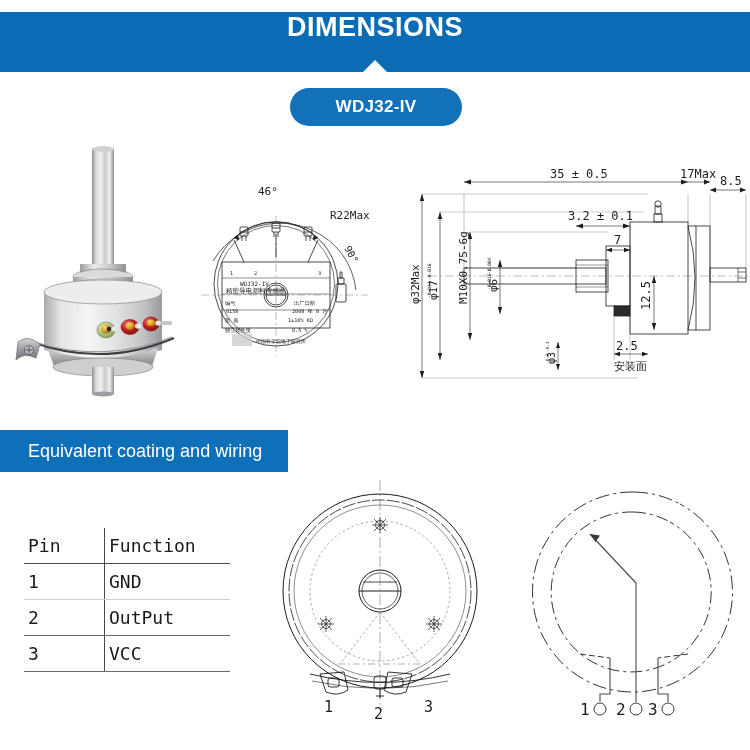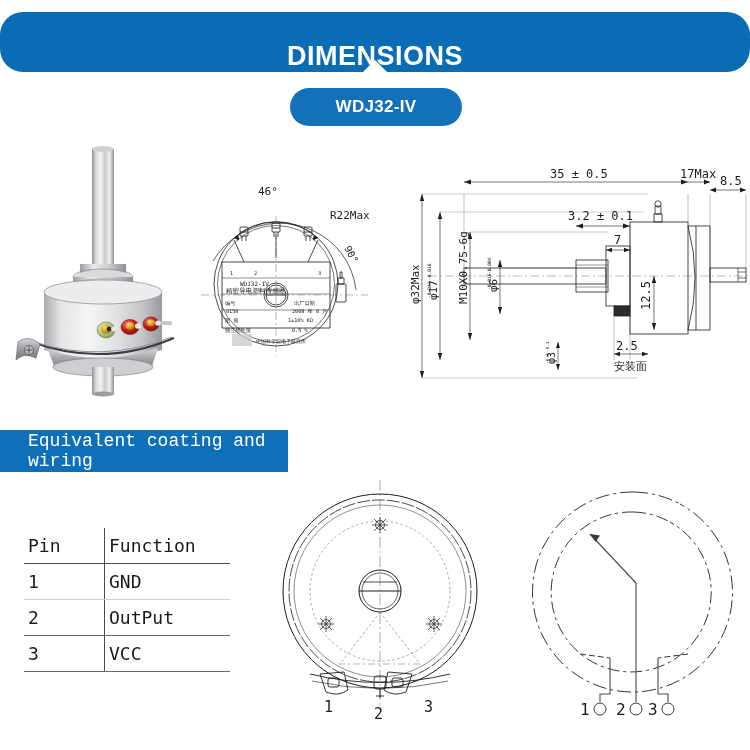--- a/index.html
+++ b/index.html
@@ -5,41 +5,41 @@
   html,body{margin:0;padding:0;}
   body{
     width:750px;height:750px;overflow:hidden;background:#ffffff;
     font-family:"Liberation Sans",sans-serif;position:relative;
   }
   .page{position:relative;width:750px;height:750px;}
 
   
   .banner{
     position:absolute;left:0;top:12px;width:750px;height:60px;
-    background:#0a6cb4;display:flex;align-items:flex-end;justify-content:center;border-radius:23px;
+    background:#0a6cb4;display:flex;align-items:flex-start;justify-content:center;
   }
   .banner-title{
     color:#ffffff;font-size:27px;font-weight:bold;letter-spacing:.5px;
   }
   .banner-notch{
     position:absolute;left:375px;top:60px;width:0;height:0;margin-left:-13px;
     border-left:13px solid transparent;border-right:13px solid transparent;
     border-bottom:13px solid #ffffff;
   }
   .pill{
     position:absolute;left:290px;top:88px;width:172px;height:38px;
     background:#1271b8;border-radius:19px;
     display:flex;align-items:center;justify-content:center;
   }
   .pill-label{color:#ffffff;font-size:17px;font-weight:bold;letter-spacing:.3px;}
 
   
   .sectionbar{
     position:absolute;left:0;top:430px;width:288px;height:42px;
-    background:#0d70b9;display:flex;align-items:center;font-family:Liberation Mono, monospace;
+    background:#0d70b9;display:flex;align-items:center;
   }
   .sectionbar-label{color:#fff;font-size:18px;padding-left:28px;}
 
   
   .photo{position:absolute;left:8px;top:146px;width:190px;height:250px;}
 
   
   .face-view{position:absolute;left:196px;top:166px;width:180px;height:200px;}
   .side-view{position:absolute;left:408px;top:164px;width:342px;height:240px;}
   .rear-view{position:absolute;left:268px;top:478px;width:225px;height:255px;}

